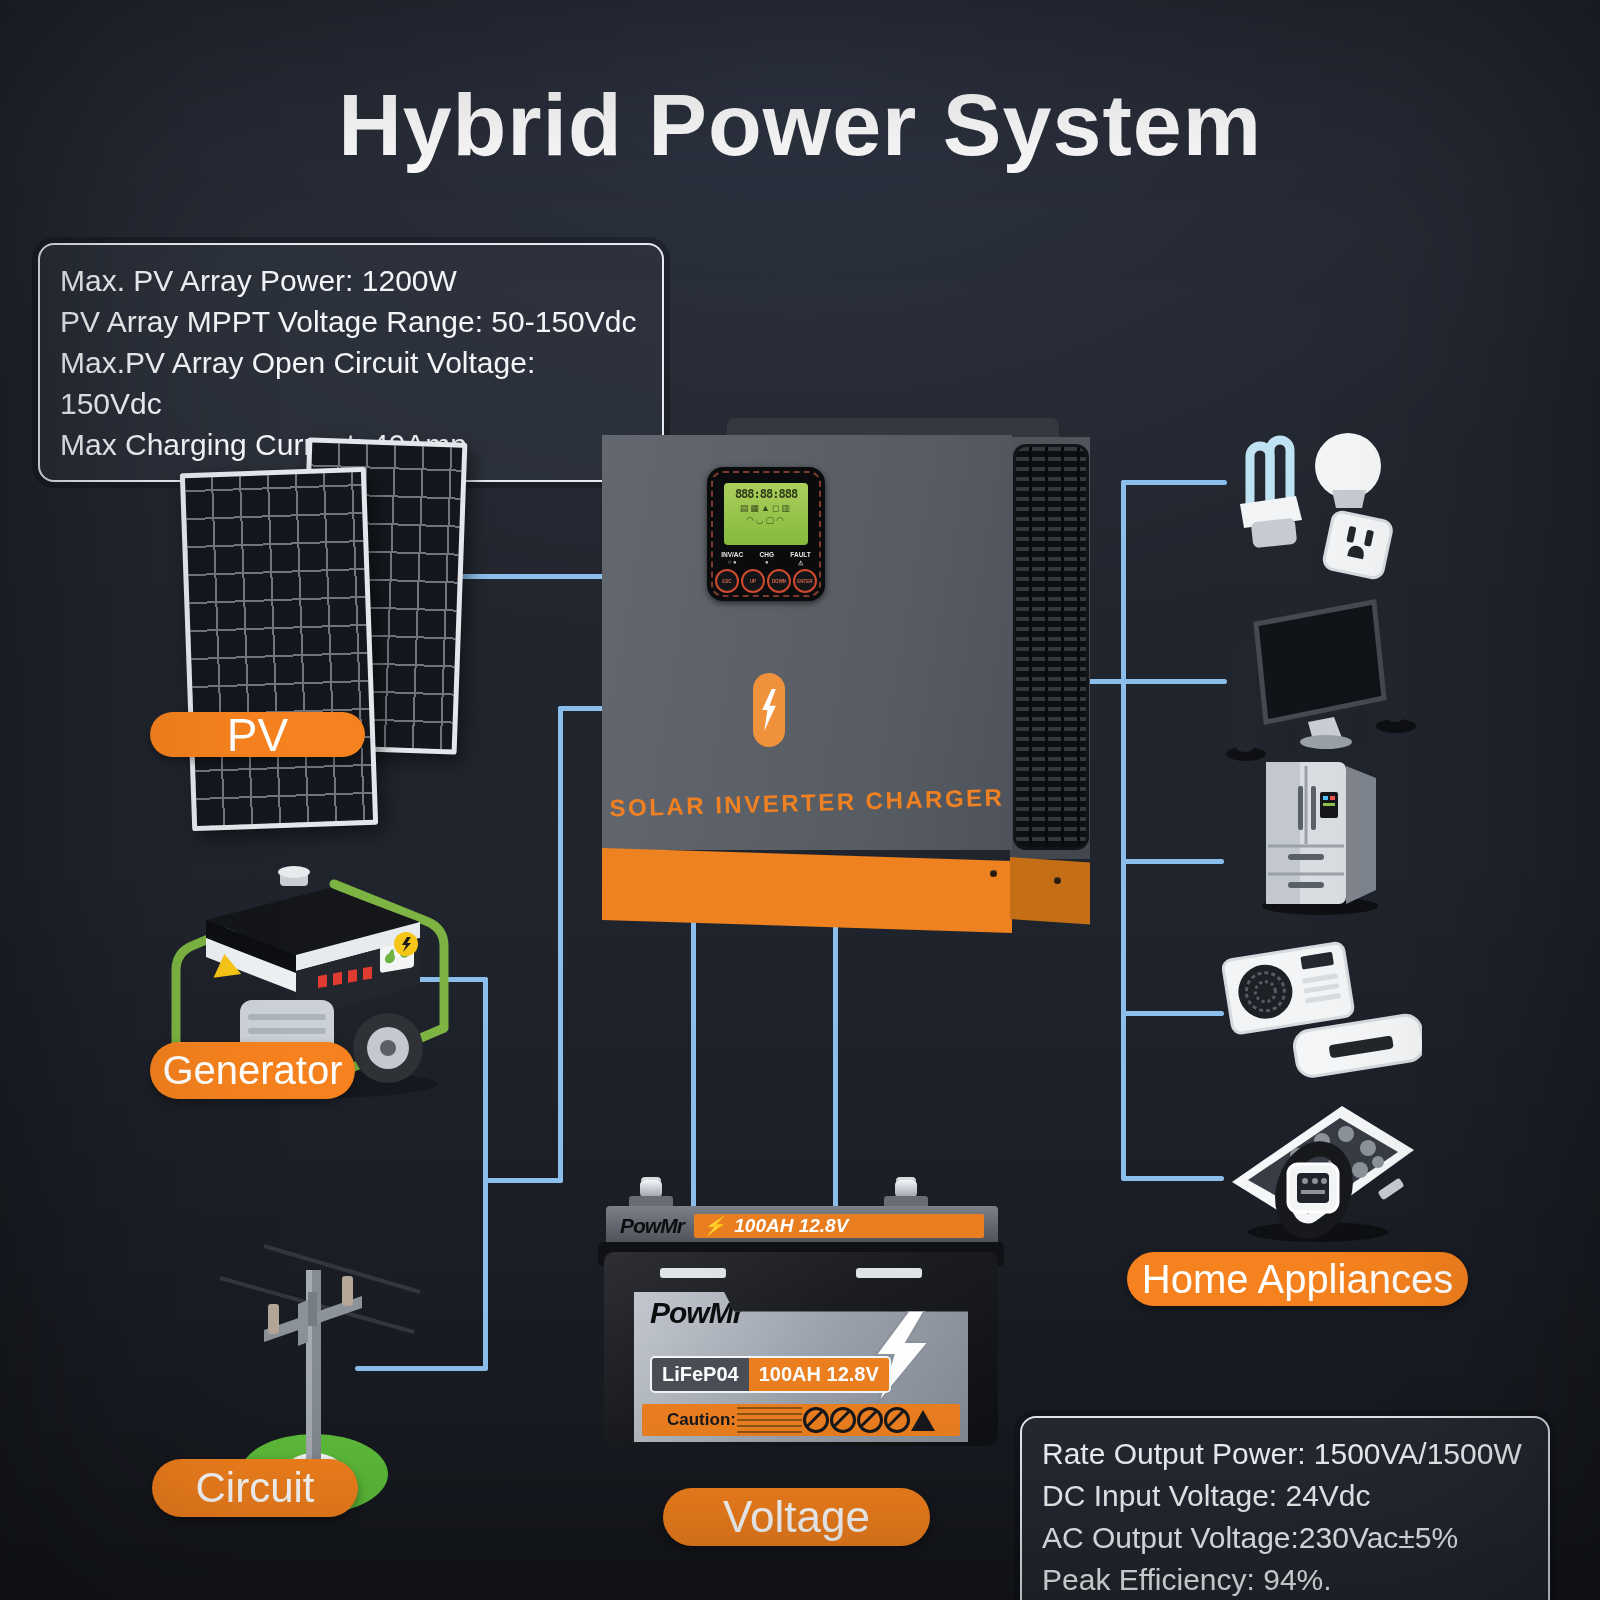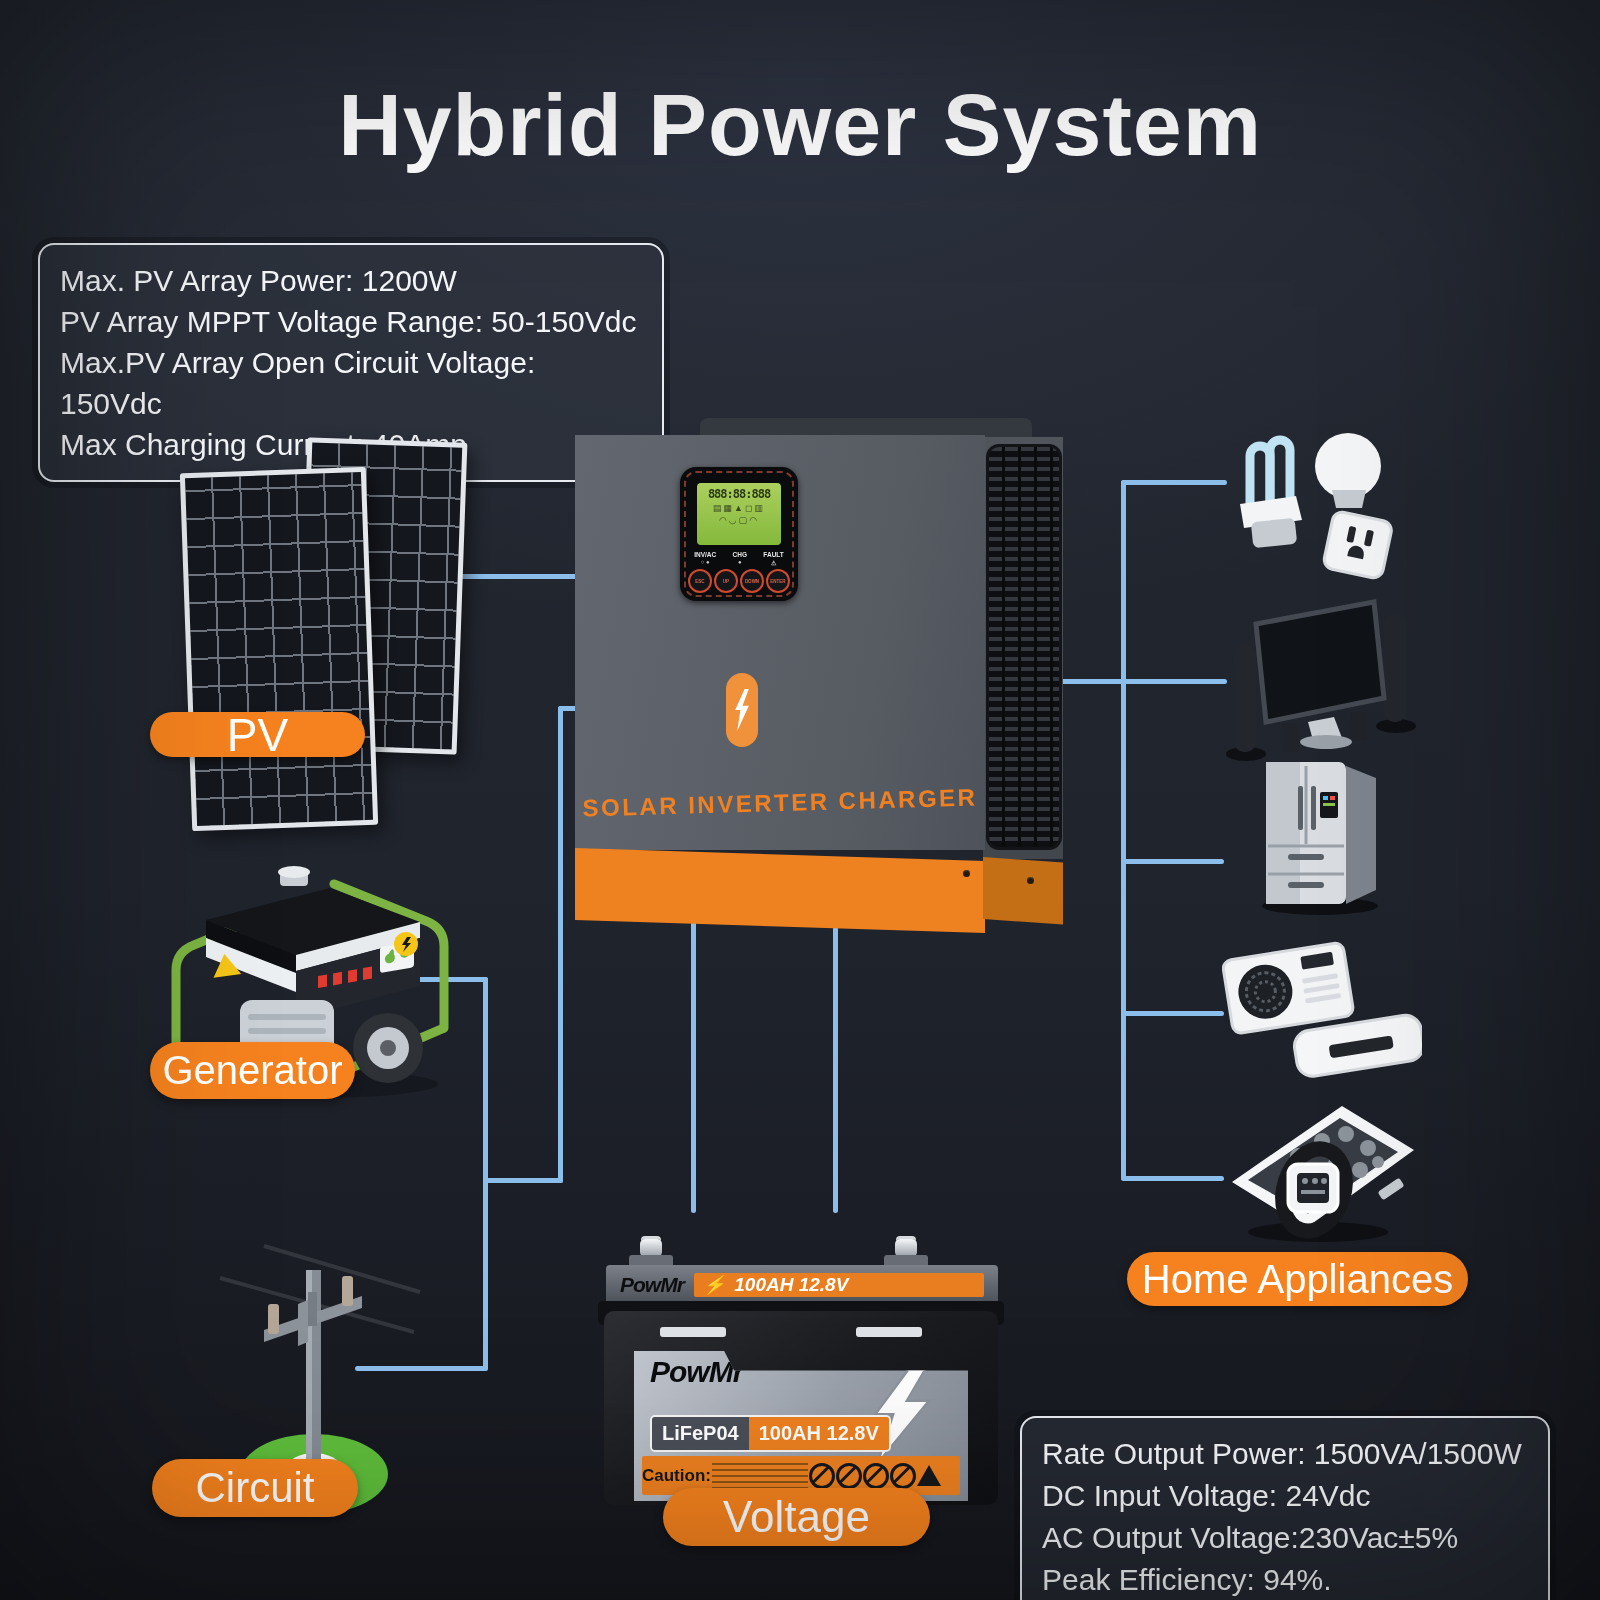--- a/index.html
+++ b/index.html
@@ -27,21 +27,21 @@
   .line{position:absolute;background:#8CBEEC;border-radius:3px;}
   .h{height:5px}.v{width:5px}
   
   .panel{position:absolute;border:5px solid #E3E7EB;border-radius:3px;
     background-color:#14171d;
     background-image:
       repeating-linear-gradient(0deg, transparent 0 26px, #70767f 26px 28px),
       repeating-linear-gradient(90deg, transparent 0 26px, #70767f 26px 28px);
     box-shadow:6px 8px 18px rgba(0,0,0,.45);}
   
-  .inverter{position:absolute;left:575px;top:415px;width:492px;height:508px;}
+  .inverter{position:absolute;left:602px;top:415px;width:492px;height:508px;}
   .inv-bracket{position:absolute;left:125px;top:3px;width:332px;height:27px;background:#34383f;border-radius:8px;}
   .inv-side{position:absolute;left:408px;top:22px;width:80px;height:422px;
     background:linear-gradient(180deg,#50545b,#42464d);}
   .inv-vent{position:absolute;left:414px;top:32px;width:70px;height:400px;border-radius:10px;
     background:
      repeating-linear-gradient(90deg, transparent 0 13px, #0a0b0d 13px 16px),
      repeating-linear-gradient(180deg,#34383e 0 4px,#0e0f12 4px 10px);
     background-color:#0e0f12;box-shadow:0 0 0 3px #131418;}
   .inv-front{position:absolute;left:0;top:20px;width:410px;height:415px;
     background:linear-gradient(100deg,#63676f 0%,#575b62 70%,#4e525a 100%);}
@@ -62,21 +62,21 @@
   .ind i{display:block;font-style:normal;color:#c9c9c9;font-size:6px;margin-top:1px;}
   .btn-row{position:absolute;left:8px;top:102px;width:102px;display:flex;justify-content:space-between;}
   .pbtn{width:20px;height:20px;border-radius:50%;border:2px solid #cf4a2e;background:#141518;
     color:#d8684d;font-size:4.5px;display:flex;align-items:center;justify-content:center;font-weight:bold;}
   .bolt-badge{position:absolute;left:151px;top:258px;width:32px;height:74px;background:#F0913B;
     border-radius:16px;display:flex;align-items:center;justify-content:center;}
   .inv-name{position:absolute;left:0;top:374px;width:410px;text-align:center;color:#F08122;
     font-size:24px;font-weight:bold;letter-spacing:2.5px;transform:rotate(-1.6deg);}
   .screw{position:absolute;width:7px;height:7px;border-radius:50%;background:#241a0d;box-shadow:inset 0 1px 1px #5c4a2a;}
   
-  .battery{position:absolute;left:598px;top:1239px;width:410px;height:275px;text-align:right;}
+  .battery{position:absolute;left:598px;top:1180px;width:410px;height:275px;text-align:right;}
   .term{position:absolute;width:46px;text-align:center;}
   .term .cap{width:22px;height:18px;margin:0 auto;border-radius:5px;
     background:linear-gradient(180deg,#f4f6f8,#9aa0a8);box-shadow:0 -4px 0 -1px #d7dadf;}
   .term .base{width:44px;height:12px;margin:-2px auto 0;border-radius:3px;background:#686d75;}
   .term.pos .base{box-shadow:0 3px 0 #b63a2e;}
   .bat-top{position:absolute;left:8px;top:26px;width:392px;height:40px;border-radius:4px;
     background:linear-gradient(180deg,#7b8089,#4a4e56);display:flex;align-items:center;padding:0 14px;box-sizing:border-box;}
   .bat-top .brand{color:#0d0e10;font-weight:bold;font-size:21px;font-style:italic;letter-spacing:-1px;}
   .bat-top .oband{flex:1;margin-left:10px;height:24px;background:#E87E1F;border-radius:2px;
     display:flex;align-items:center;padding:0 10px;color:#fff;font-weight:bold;font-style:italic;font-size:19px;gap:8px;}
@@ -86,22 +86,22 @@
     background:linear-gradient(150deg,#2d2f34 0%,#1a1c20 45%,#0f1013 100%);}
   .bat-slot{position:absolute;top:16px;width:66px;height:10px;background:#dfe3e8;border-radius:3px;}
   .bat-plate{position:absolute;left:30px;top:40px;width:334px;height:150px;
     background:linear-gradient(115deg,#c2c7cf 0%,#9ba1ab 55%,#868c96 100%);
     clip-path:polygon(0 0,27% 0,30% 13%,100% 13%,100% 100%,0 100%);}
   .bat-plate .brand{position:absolute;left:16px;top:4px;font-size:30px;font-weight:bold;
     font-style:italic;color:#0c0d0f;letter-spacing:-1px;}
   .tag{position:absolute;left:16px;top:64px;display:flex;border:2px solid #f5f7f9;border-radius:5px;overflow:hidden;}
   .tag .chem{background:#4a4f58;color:#fff;font-size:20px;font-weight:bold;padding:5px 10px;}
   .tag .rating{background:#EE8120;color:#fff;font-size:20px;font-weight:bold;padding:5px 10px;}
-  .caution{position:absolute;left:8px;right:8px;bottom:6px;height:39px;background:#EE8120;
-    display:flex;align-items:center;padding:0 0;gap:1px;border-radius:2px;}
+  .caution{position:absolute;left:8px;right:8px;bottom:6px;height:32px;background:#EE8120;
+    display:flex;align-items:center;padding:0 25px;gap:1px;border-radius:2px;}
   .caution .cap{color:#17181b;font-weight:bold;font-size:17px;}
   .caution .fine{width:96px;height:26px;opacity:.75;
     background:repeating-linear-gradient(180deg,#6e4511 0 2px,transparent 2px 6px);}
   .pict{width:20px;height:20px;border:3px solid #17181b;border-radius:50%;position:relative;flex:none;}
   .pict::after{content:"";position:absolute;left:-2px;top:7px;width:22px;height:3px;background:#17181b;transform:rotate(-45deg);}
   .tri{width:0;height:0;border-left:12px solid transparent;border-right:12px solid transparent;
     border-bottom:21px solid #17181b;flex:none;}
   
   .appliance{position:absolute;}
 </style>

